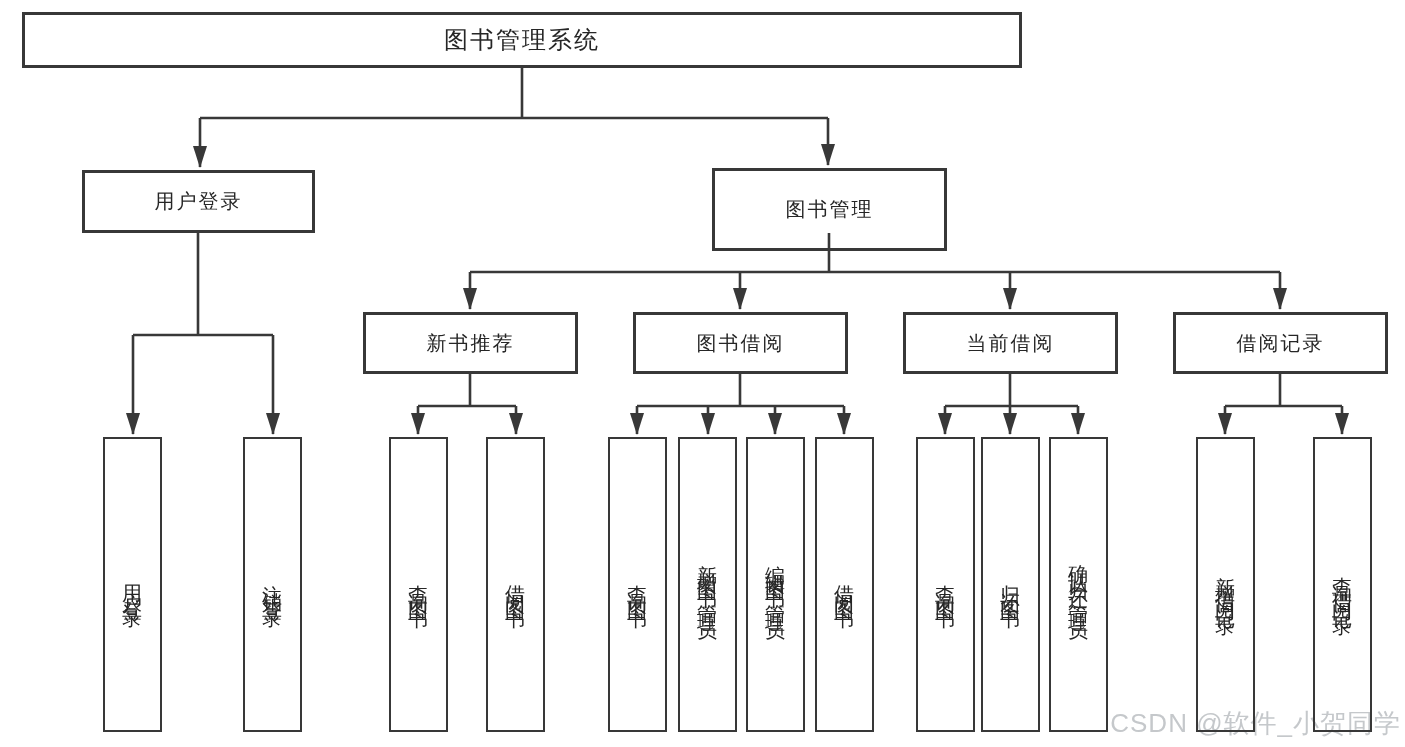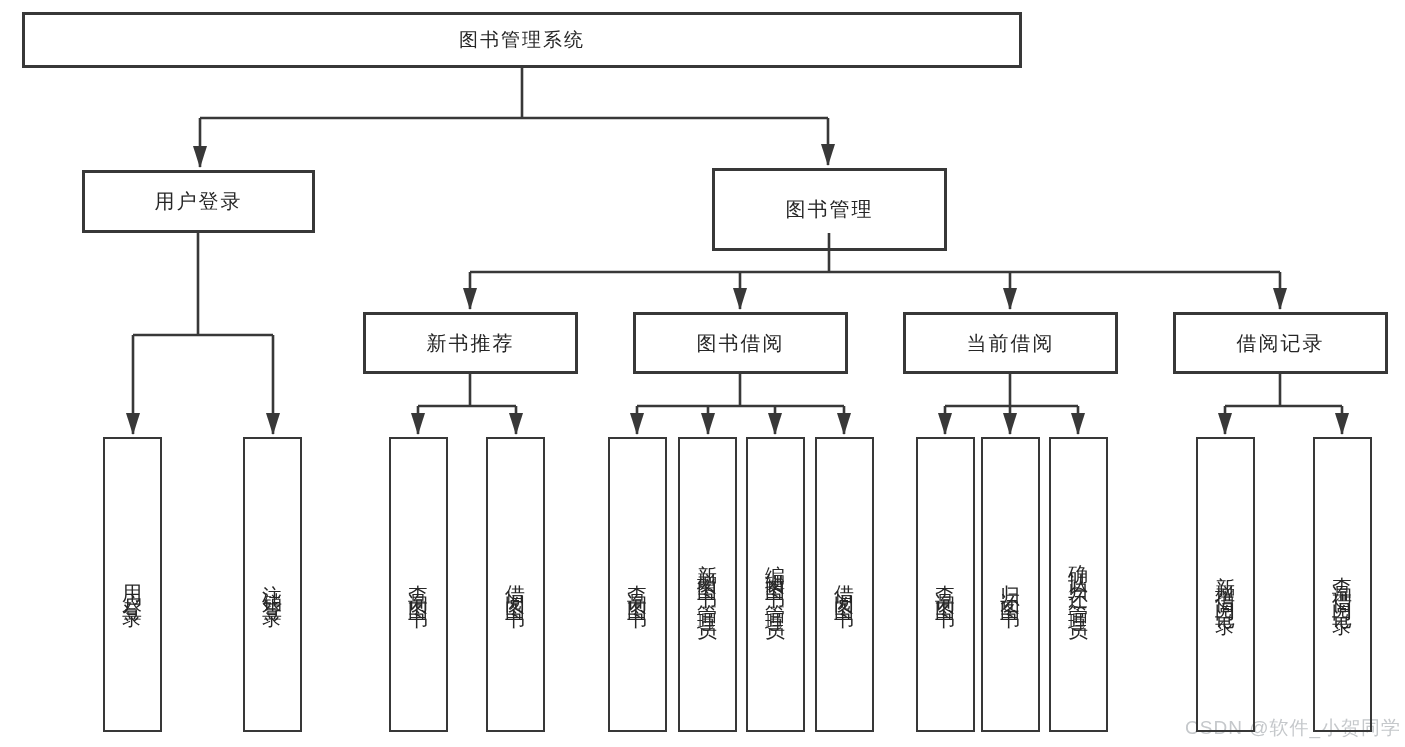--- a/index.html
+++ b/index.html
@@ -31,21 +31,21 @@
     align-items: center;
     justify-content: center;
     z-index: 3;
   }
   .box .lbl {
     font-size: 20px;
     letter-spacing: 2px;
     color: #262626;
     white-space: nowrap;
   }
-  .box.root-box .lbl { font-size: 19px; }
+  .box.root-box .lbl { font-size: 24px; }
   .box.leaf {
     border-width: 2.5px;
   }
   .box.leaf .lbl {
     writing-mode: vertical-rl;
     text-orientation: mixed;
     font-size: 20px;
     line-height: 1;
     letter-spacing: 8px;
     white-space: normal;
@@ -72,21 +72,21 @@
   .lf-8  { left: 815px; }
   .lf-9  { left: 916px; }
   .lf-10 { left: 981px; }
   .lf-11 { left: 1049px; }
   .lf-12 { left: 1196px; }
   .lf-13 { left: 1313px; }
   .watermark {
     position: absolute;
     right: 4px;
     bottom: 6px;
-    font-size: 19px;
+    font-size: 26px;
     color: #c5c8cb;
     letter-spacing: 1px;
     z-index: 1;
     white-space: nowrap;
   }
 </style>
 </head>
 <body>
 
 <div class="stage">

